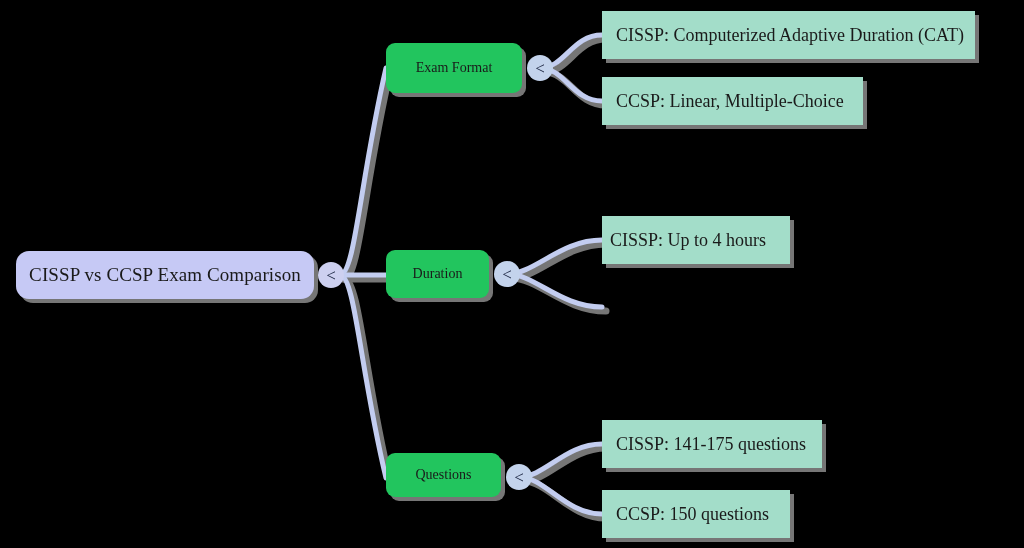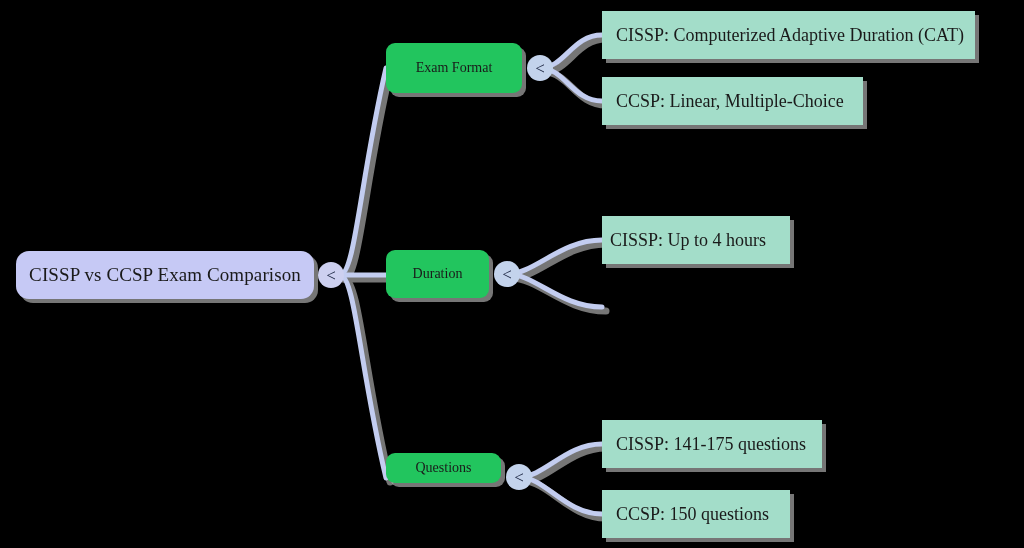--- a/index.html
+++ b/index.html
@@ -124,21 +124,21 @@
   <div class="node node-branch" style="left: 386px; top: 250px; width: 103px; height: 48px;">
     <span>Duration</span>
   </div>
   <div class="collapse-marker" style="left: 494px; top: 261px;">
     <span>&lt;</span>
   </div>
   <div class="node node-leaf" style="left: 602px; top: 216px; width: 188px; height: 48px; padding-left: 8px;">
     <span>CISSP: Up to 4 hours</span>
   </div>
 
-  <div class="node node-branch" style="left: 386px; top: 453px; width: 115px; height: 30px;">
+  <div class="node node-branch" style="left: 386px; top: 453px; width: 115px; height: 44px;">
     <span>Questions</span>
   </div>
   <div class="collapse-marker" style="left: 506px; top: 464px;">
     <span>&lt;</span>
   </div>
   <div class="node node-leaf" style="left: 602px; top: 420px; width: 220px; height: 48px;">
     <span>CISSP: 141-175 questions</span>
   </div>
   <div class="node node-leaf" style="left: 602px; top: 490px; width: 188px; height: 48px;">
     <span>CCSP: 150 questions</span>

